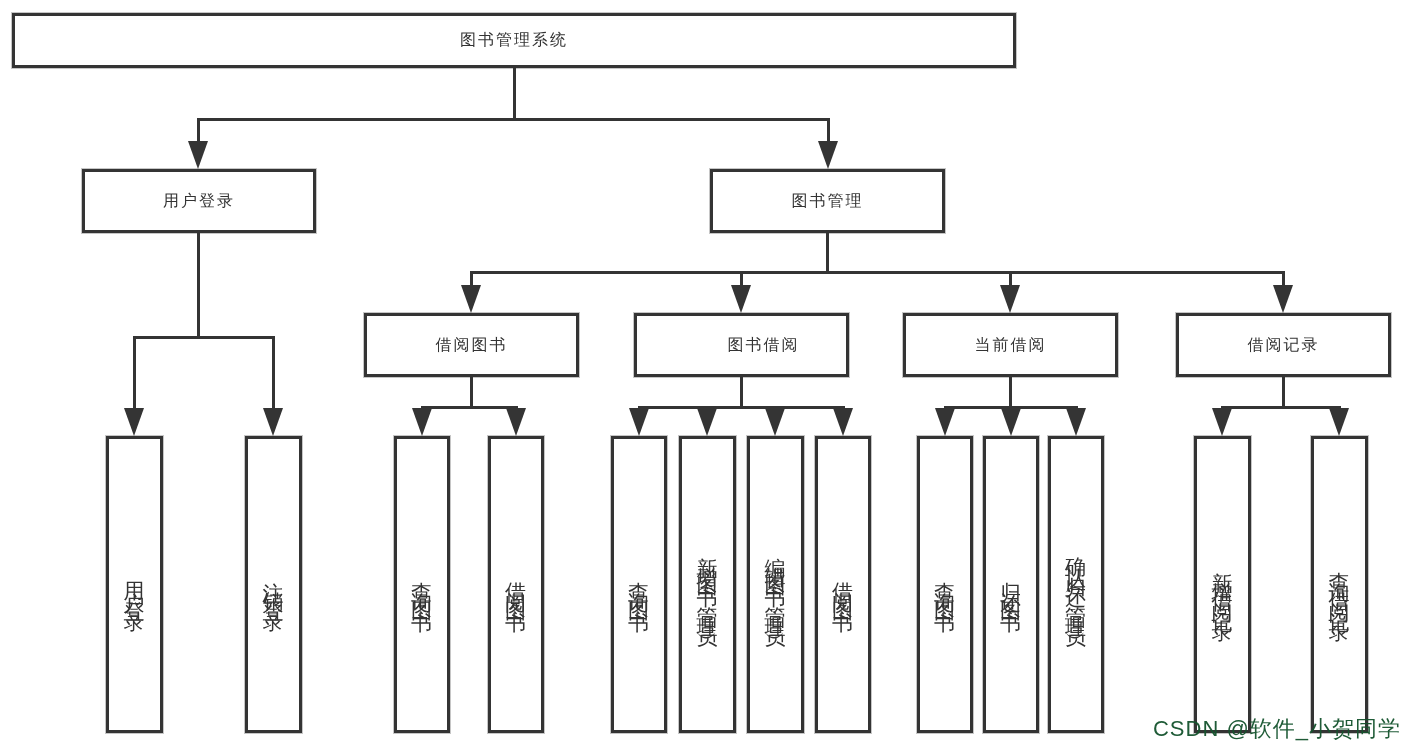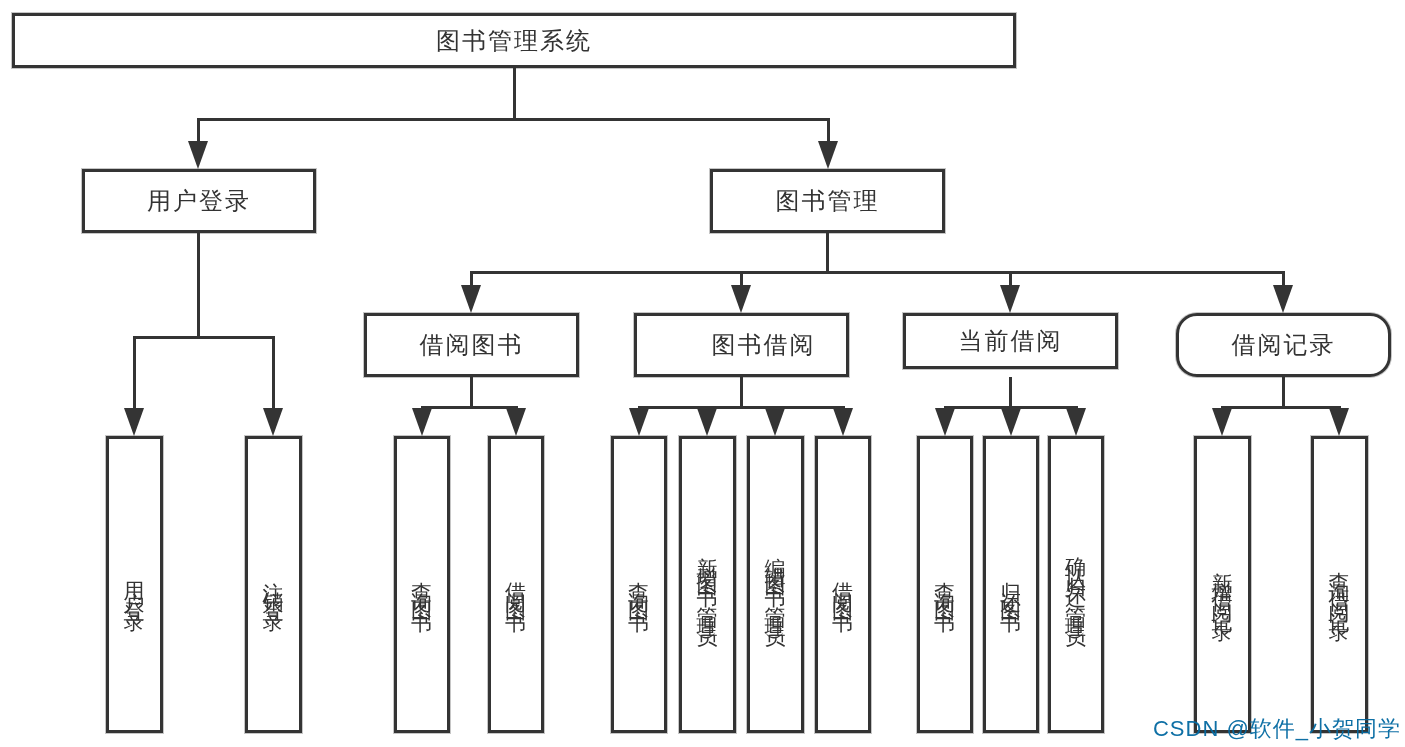--- a/index.html
+++ b/index.html
@@ -19,21 +19,21 @@
   
   .node {
     position: absolute;
     background: #ffffff;
     border: 3px solid #343434;
     box-shadow: 0 0 0 1px #c6c6c6;
     box-sizing: border-box;
     display: flex;
     align-items: center;
     justify-content: center;
-    font-size: 24px;
+    font-size: 16px;
     letter-spacing: 2px;
     color: #333333;
   }
   .node.leaf {
     font-size: 21px;
   }
   .leaf .vtext {
     writing-mode: vertical-rl;
     text-orientation: mixed;
     letter-spacing: 10px;
@@ -56,21 +56,21 @@
     border-right: 10px solid transparent;
     border-top: 28px solid #343434;
   }
   
   .watermark {
     position: absolute;
     right: 4px;
     bottom: 3px;
     font-size: 22px;
     letter-spacing: 1px;
-    color: #0369a1;
+    color: #14532d;
     opacity: 0.95;
   }
 </style>
 </head>
 <body>
 
 <div id="canvas">
 
   <div class="node" style="left:12px; top:13px; width:1004px; height:55px;">
     <span>图书管理系统</span>
@@ -85,25 +85,25 @@
   </div>
 
   <div class="node" style="left:364px; top:313px; width:215px; height:64px;">
     <span>借阅图书</span>
   </div>
 
   <div class="node" style="left:634px; top:313px; width:215px; height:64px;padding-left:44px;">
     <span>图书借阅</span>
   </div>
 
-  <div class="node" style="left:903px; top:313px; width:215px; height:56px;">
+  <div class="node" style="left:903px; top:313px; width:215px; height:64px;">
     <span>当前借阅</span>
   </div>
 
-  <div class="node" style="left:1176px; top:313px; width:215px; height:64px;border-radius:21px;">
+  <div class="node" style="left:1176px; top:313px; width:215px; height:64px;">
     <span>借阅记录</span>
   </div>
 
   <div class="node leaf" style="left:106px; top:436px; width:57px; height:297px;">
     <span class="vtext">用户登录</span>
   </div>
 
   <div class="node leaf" style="left:245px; top:436px; width:57px; height:297px;">
     <span class="vtext">注销登录</span>
   </div>

